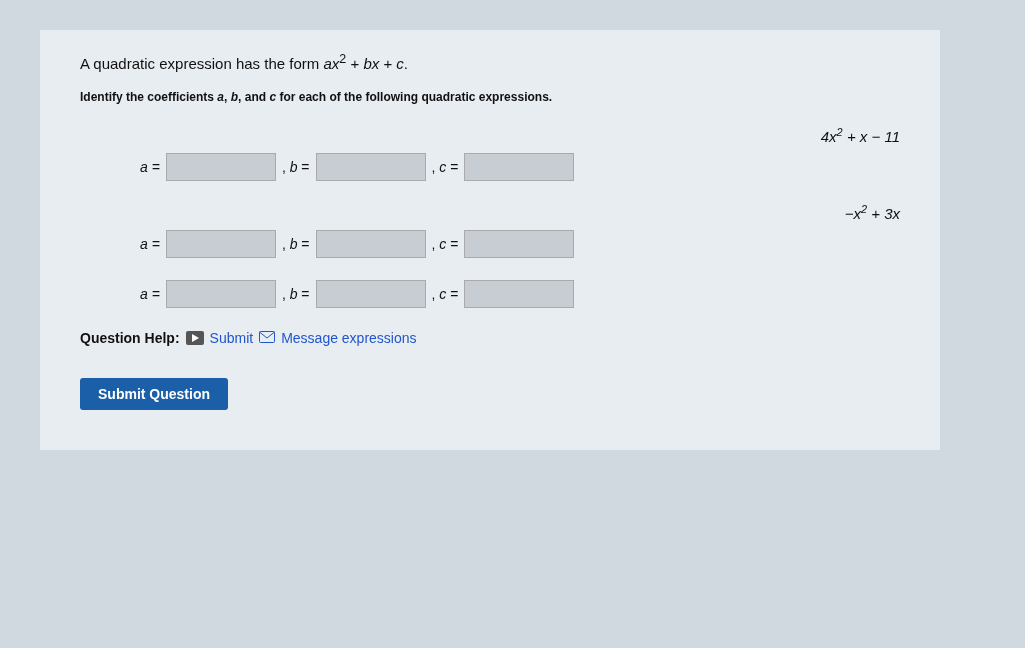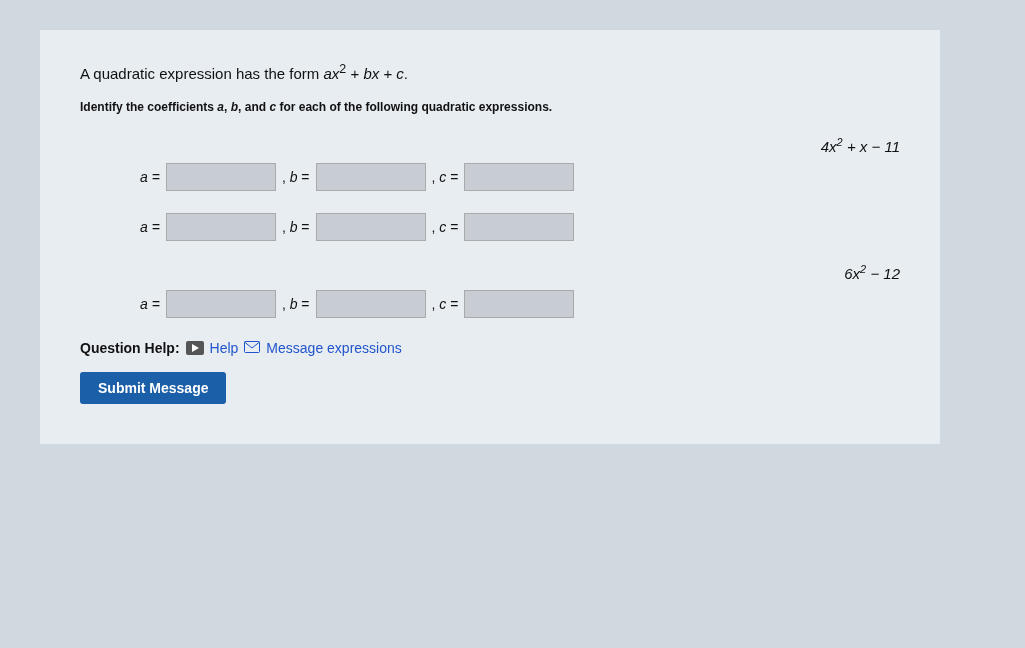--- a/index.html
+++ b/index.html
@@ -11,21 +11,21 @@
       color: #111;
       min-height: 648px;
       display: flex;
       align-items: flex-start;
       justify-content: flex-start;
       padding: 30px 40px;
     }
 
     .page-container {
       background: #e8edf2;
-      padding: 30px 40px 40px 40px;
+      padding: 20px 40px 40px 40px;
       max-width: 900px;
       width: 100%;
     }
 
     .intro-text {
       margin-bottom: 12px;
       font-size: 15px;
       line-height: 1.5;
     }
 
@@ -71,21 +71,21 @@
       padding: 2px 4px;
       font-size: 14px;
     }
 
     .comma {
       font-size: 14px;
     }
 
     .question-help {
       margin-top: 10px;
-      margin-bottom: 16px;
+      margin-bottom: 32px;
       display: flex;
       align-items: center;
       gap: 6px;
       font-size: 14px;
     }
 
     .help-label {
       font-weight: 600;
       color: #111;
     }
@@ -162,55 +162,55 @@
       <input class="coeff-input" type="text" style="">
       <span class="comma">, <em>b</em> =</span>
       <input class="coeff-input" type="text" style="">
       <span class="comma">, <em>c</em> =</span>
       <input class="coeff-input" type="text" style="">
     </div>
   </div>
 
   
   <div class="expression-block">
+    <div class="expression-label">
+      −<em>x</em><sup>2</sup> + 3<em>x</em>
+    </div>
     <div class="input-row">
       <span class="coeff-label"><em>a</em> =</span>
       <input class="coeff-input" type="text" style="">
       <span class="comma">, <em>b</em> =</span>
       <input class="coeff-input" type="text" style="">
       <span class="comma">, <em>c</em> =</span>
       <input class="coeff-input" type="text" style="">
     </div>
   </div>
 
   
   <div class="expression-block">
-    <div class="expression-label">
-      6<em>x</em><sup>2</sup> − 12
-    </div>
     <div class="input-row">
       <span class="coeff-label"><em>a</em> =</span>
       <input class="coeff-input" type="text" style="">
       <span class="comma">, <em>b</em> =</span>
       <input class="coeff-input" type="text" style="">
       <span class="comma">, <em>c</em> =</span>
       <input class="coeff-input" type="text" style="">
     </div>
   </div>
 
   
   <div class="question-help">
     <span class="help-label">Question Help:</span>
     <span class="video-icon"></span>
-    <a href="#" class="link-text">Help</a>
+    <a href="#" class="link-text">Submit</a>
     <span class="message-icon">
       <svg viewBox="0 0 16 14" fill="none" xmlns="http://www.w3.org/2000/svg">
         <rect x="0.5" y="0.5" width="15" height="11" rx="1" stroke="#2255cc" fill="none"></rect>
         <polyline points="0.5,1 8,7 15.5,1" stroke="#2255cc" stroke-width="1" fill="none"></polyline>
       </svg>
     </span>
     <a href="#" class="link-text">Message expressions</a>
   </div>
 
   
-  <button class="submit-btn">Submit Message</button>
+  <button class="submit-btn">Submit Question</button>
 
 </div>
 
 </body></html>

